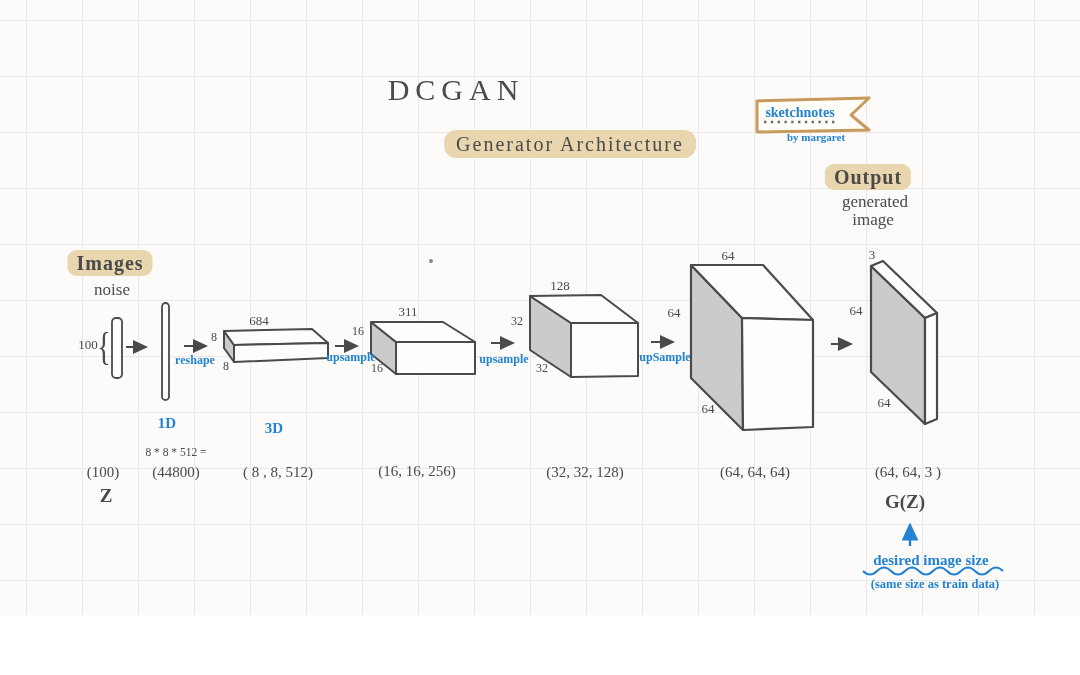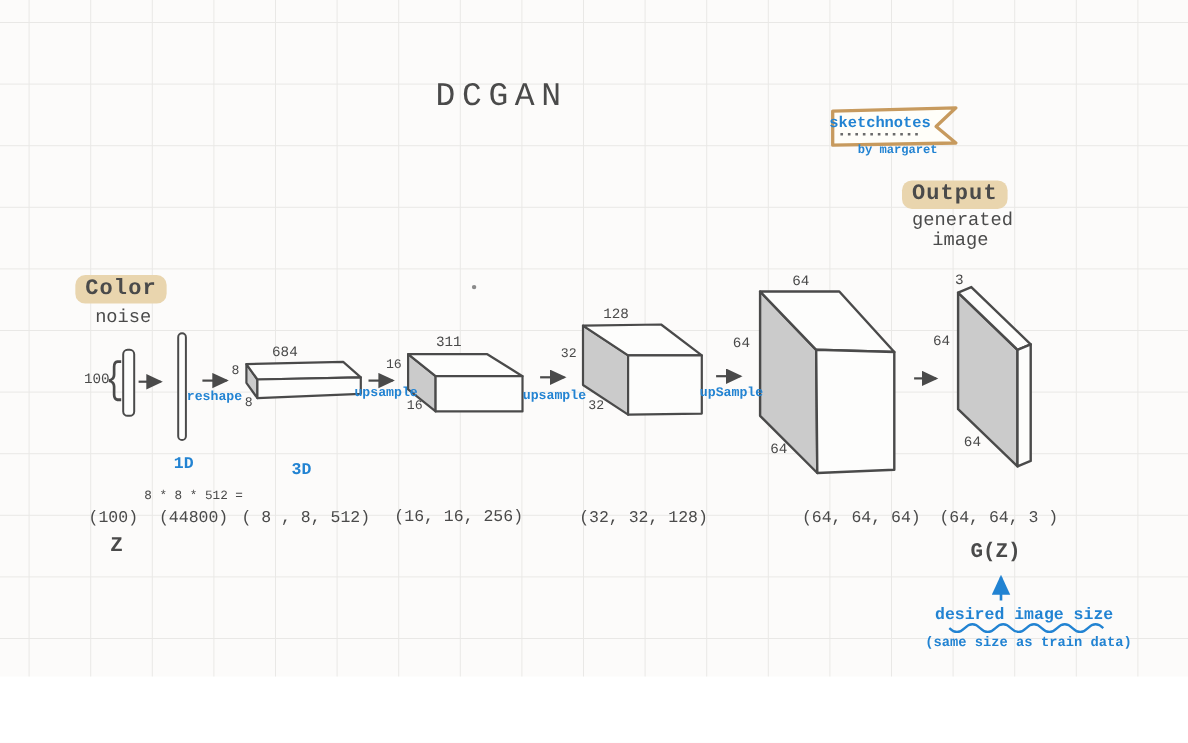--- a/index.html
+++ b/index.html
@@ -6,21 +6,21 @@
   .page{
     position:relative;
     width:1080px;height:615px;
     overflow:hidden;
     background-color:#fcfbfa;
     background-image:
       linear-gradient(to right, #e9e8e6 1px, transparent 1px),
       linear-gradient(to bottom, #e9e8e6 1px, transparent 1px);
     background-size:56px 56px;
     background-position:26px 20px;
-    font-family:Liberation Mono, monospace;
+    font-family:Liberation Serif, serif;
     color:#4a4a4a;
   }
   svg.layer{position:absolute;left:0;top:0;}
   .lbl{
     position:absolute;
     transform:translate(-50%,-50%);
     white-space:nowrap;
     color:#4a4a4a;
     line-height:1.1;
   }
@@ -111,25 +111,26 @@
     <line x1="831" y1="344" x2="851" y2="344" stroke="#4a4a4a" stroke-width="2" marker-end="url(#ah)"></line>
 
     <line x1="910" y1="546" x2="910" y2="525" stroke="#2283d2" stroke-width="2.4" marker-end="url(#ahb)"></line>
     <path d="M863,571 q7,7 14,0 t14,0 t14,0 t14,0 t14,0 t14,0 t14,0 t14,0 t14,0 t14,0" fill="none" stroke="#2283d2" stroke-width="2"></path>
 
     <polygon points="757,101 869,98 851,115 869,130 757,132" fill="#fffef9" stroke="#c79a5e" stroke-width="3" stroke-linejoin="round"></polygon>
     <line x1="764" y1="122" x2="836" y2="122" stroke="#6b6b6b" stroke-width="2.4" stroke-dasharray="2.4 4.4"></line>
   </svg>
 
   <div class="lbl title-main" style="left:456px;top:89px;">DCGAN</div>
+  <div class="lbl subtitle hl" style="left:570px;top:144px;">Generator Architecture</div>
 
   <div class="lbl banner-label blue" style="left:800px;top:113px;">sketchnotes</div>
   <div class="lbl banner-byline blue" style="left:816px;top:137px;">by margaret</div>
 
-  <div class="lbl io-label hl-small" style="left:110px;top:263px;">Color</div>
+  <div class="lbl io-label hl-small" style="left:110px;top:263px;">Images</div>
   <div class="lbl io-sub" style="left:112px;top:290px;">noise</div>
   <div class="lbl dim-md" style="left:88px;top:345px;">100</div>
   <div class="lbl brace" style="left:104px;top:347px;">{</div>
   <div class="lbl stage blue" style="left:167px;top:423px;">1D</div>
   <div class="lbl op blue" style="left:195px;top:361px;">reshape</div>
   <div class="lbl stage blue" style="left:274px;top:428px;">3D</div>
 
   <div class="lbl dim-md" style="left:259px;top:321px;">684</div>
   <div class="lbl dim" style="left:214px;top:338px;">8</div>
   <div class="lbl dim" style="left:226px;top:367px;">8</div>
@@ -156,21 +157,21 @@
   <div class="lbl io-label hl-small" style="left:868px;top:177px;">Output</div>
   <div class="lbl io-sub" style="left:875px;top:202px;">generated</div>
   <div class="lbl io-sub" style="left:873px;top:220px;">image</div>
 
   <div class="lbl formula-sm" style="left:176px;top:452px;">8 * 8 * 512 =</div>
   <div class="lbl formula" style="left:103px;top:472px;">(100)</div>
   <div class="lbl formula" style="left:176px;top:472px;">(44800)</div>
   <div class="lbl formula" style="left:278px;top:472px;">( 8 , 8, 512)</div>
   <div class="lbl formula" style="left:417px;top:471px;">(16, 16, 256)</div>
   <div class="lbl formula" style="left:585px;top:472px;">(32, 32, 128)</div>
-  <div class="lbl formula" style="left:755px;top:472px;margin-left:28px;">(64, 64, 64)</div>
+  <div class="lbl formula" style="left:755px;top:472px;">(64, 64, 64)</div>
   <div class="lbl formula" style="left:908px;top:472px;">(64, 64, 3 )</div>
   <div class="lbl big-letter" style="left:106px;top:496px;">Z</div>
   <div class="lbl big-letter" style="left:905px;top:502px;">G(Z)</div>
 
   <div class="lbl note blue" style="left:931px;top:560px;">desired image size</div>
   <div class="lbl note-sm blue" style="left:935px;top:585px;">(same size as train data)</div>
 
 </div>
 
 </body></html>

